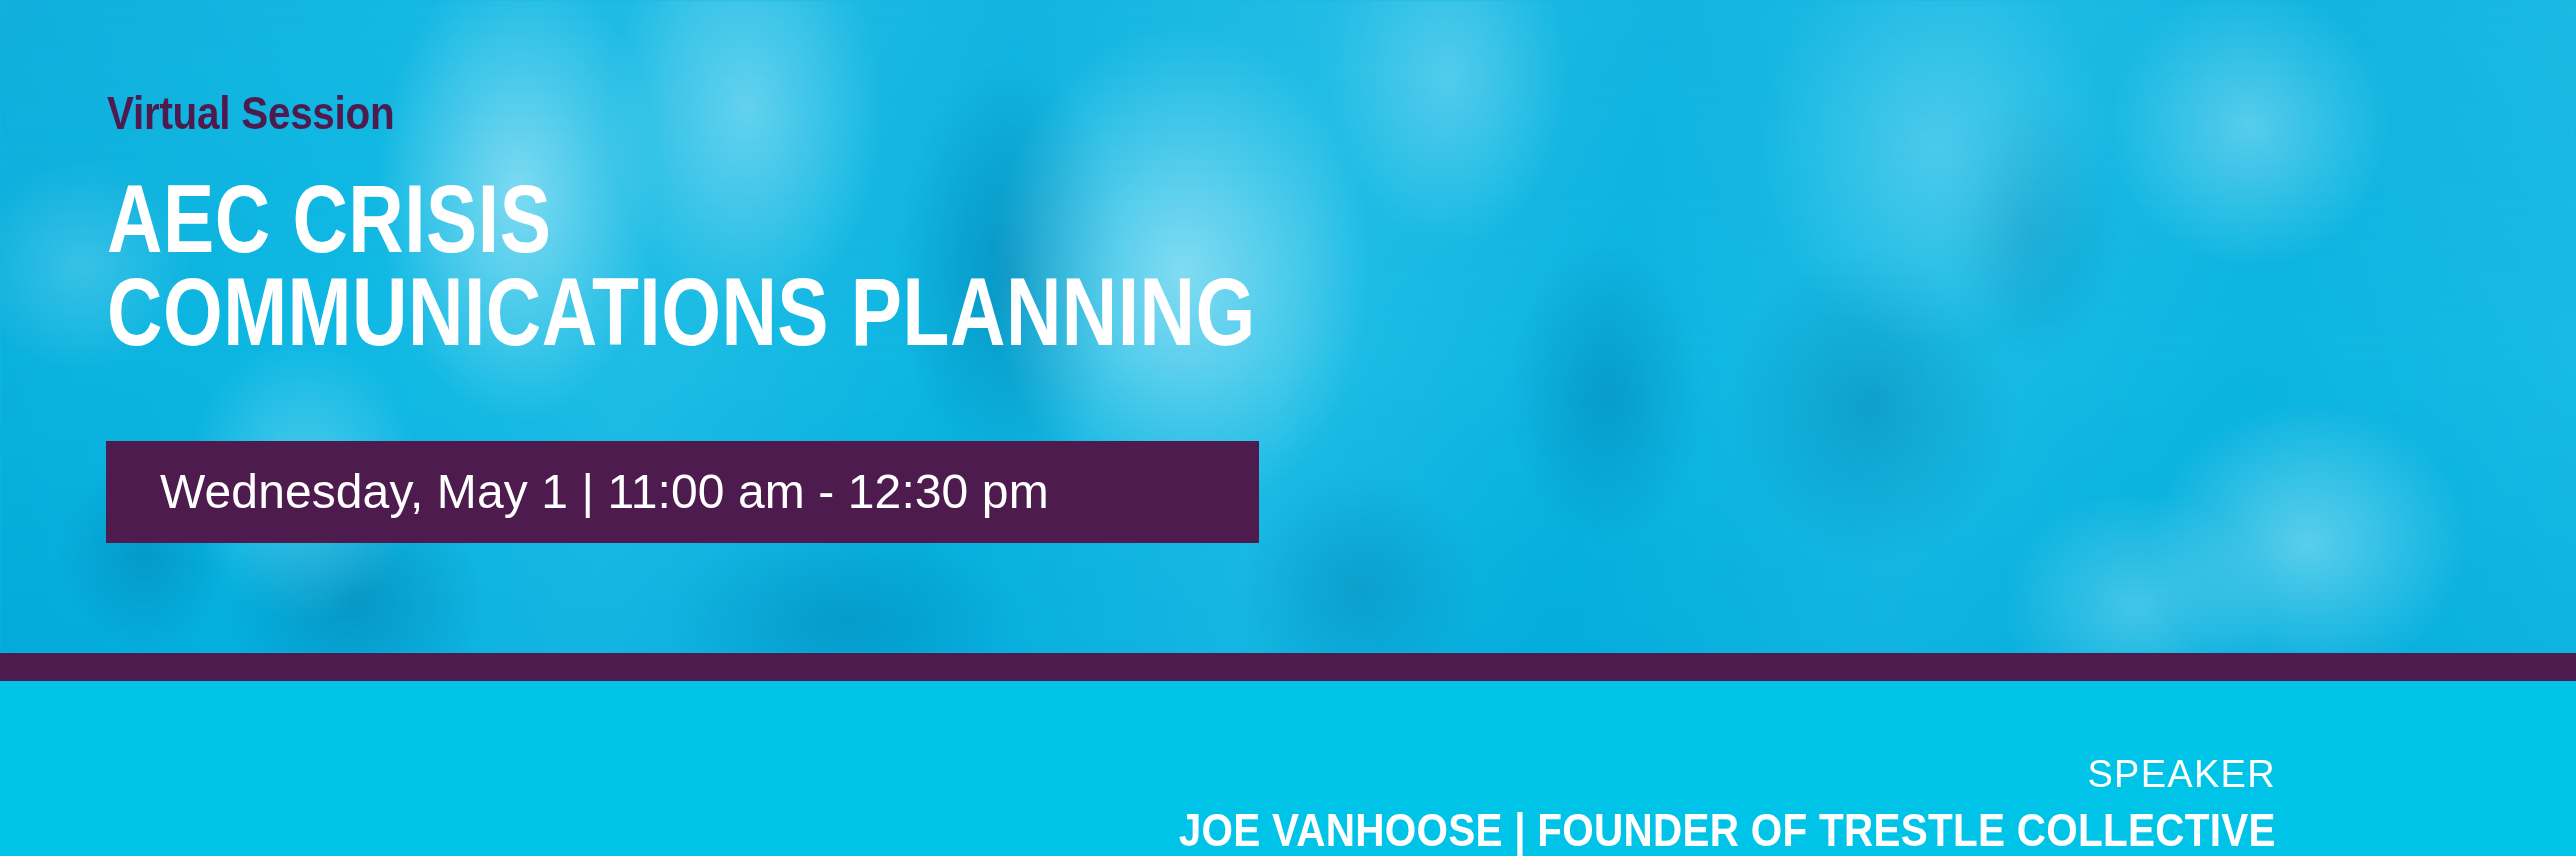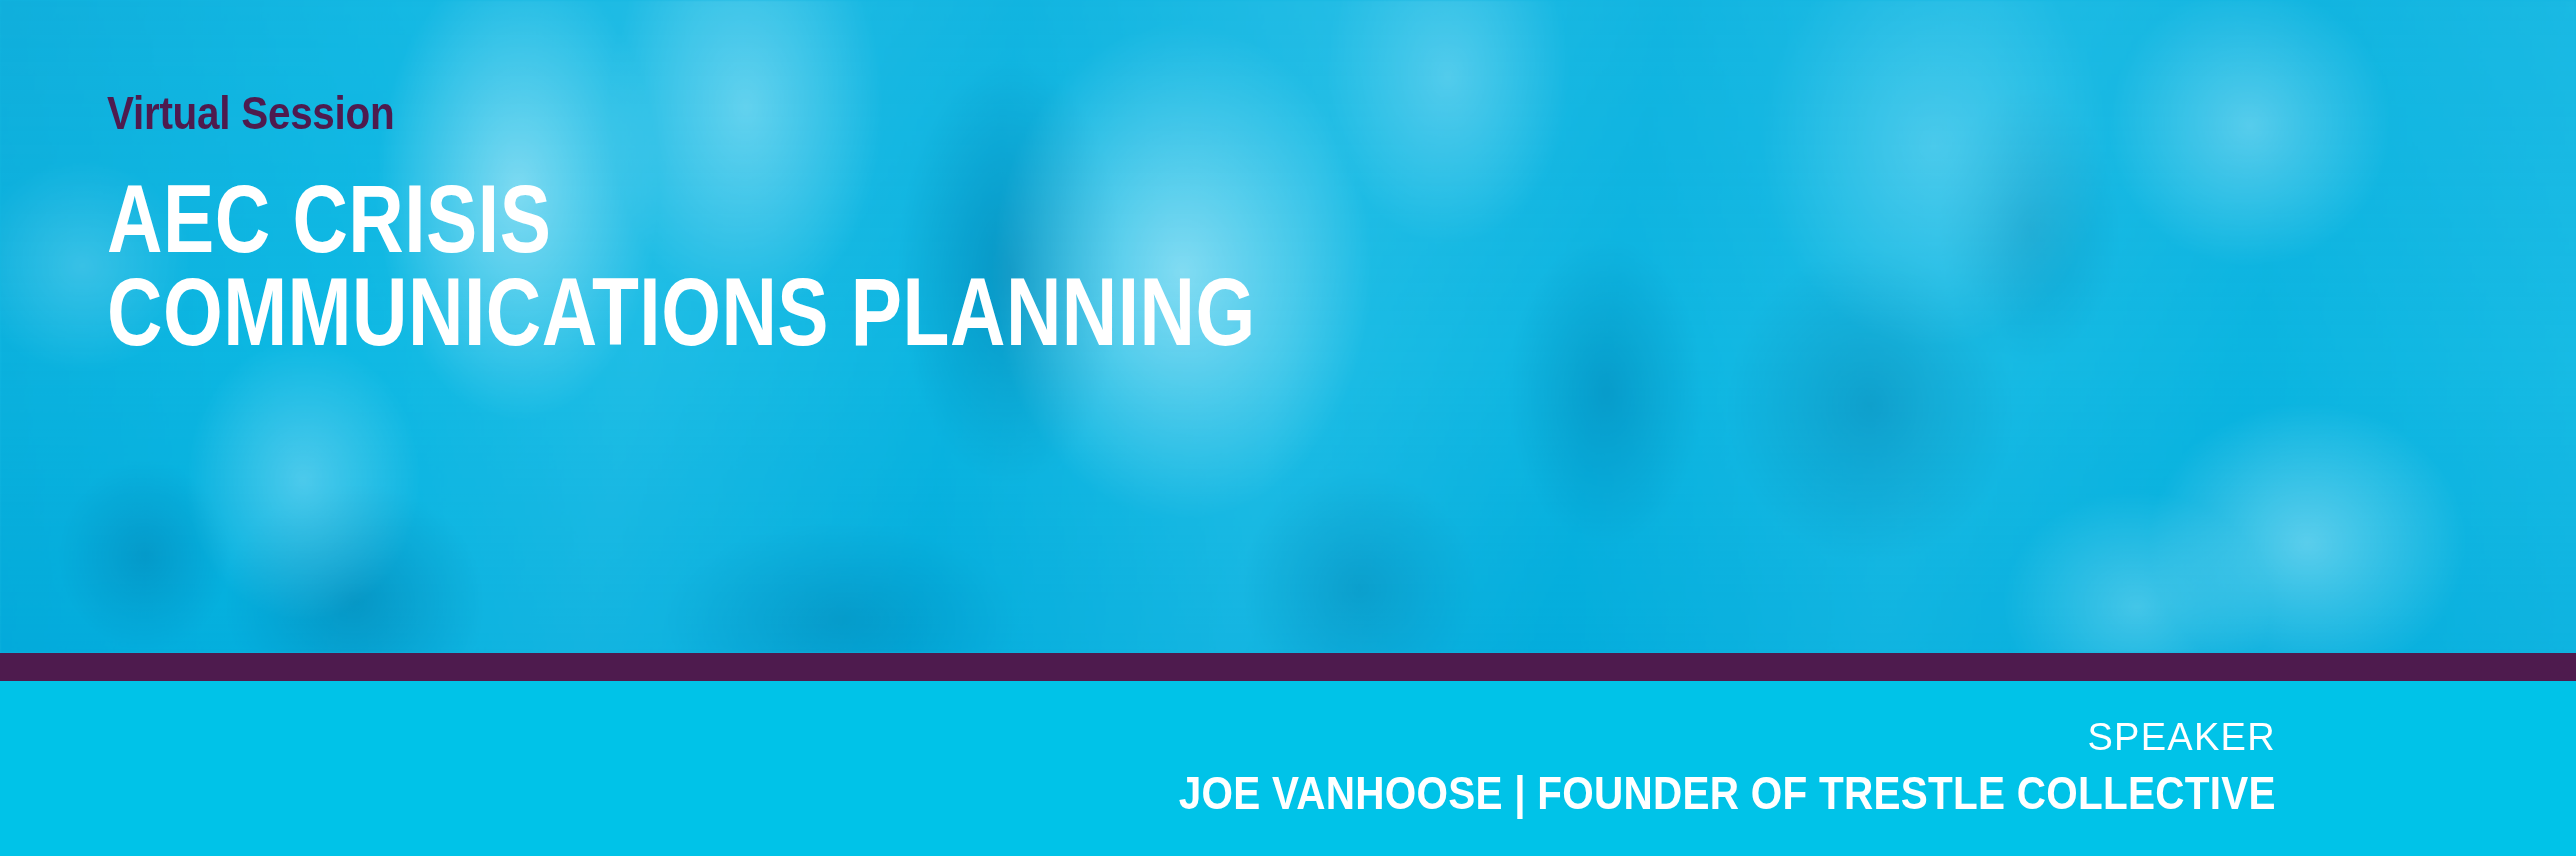--- a/index.html
+++ b/index.html
@@ -151,21 +151,21 @@
   }
 
   .speaker-block {
     position: absolute;
     right: 300px;
     top: 0;
     height: 176px;
     display: flex;
     flex-direction: column;
     align-items: flex-end;
-    justify-content: center;
+    justify-content: flex-end;
     padding-bottom: 3.8px;
   }
   .speaker-kicker {
     color: #ffffff;
     font-size: 38px;
     font-weight: 400;
     letter-spacing: 1.3px;
     line-height: 1;
     margin-bottom: 14px;
     white-space: nowrap;
@@ -192,20 +192,23 @@
     <div class="hero-tint"></div>
   </div>
 
   <div class="eyebrow">Virtual Session</div>
 
   <div class="headline">
     <span class="headline-line">AEC CRISIS</span>
     <span class="headline-line">COMMUNICATIONS PLANNING</span>
   </div>
 
+  <div class="date-chip">
+    <span class="date-chip-text">Wednesday, May 1 | 11:00 am - 12:30 pm</span>
+  </div>
 
   <div class="rule"></div>
 
   <div class="footer">
 
     <div class="speaker-block">
       <div class="speaker-kicker">SPEAKER</div>
       <div class="speaker-name">JOE VANHOOSE | FOUNDER OF TRESTLE COLLECTIVE</div>
     </div>
 

